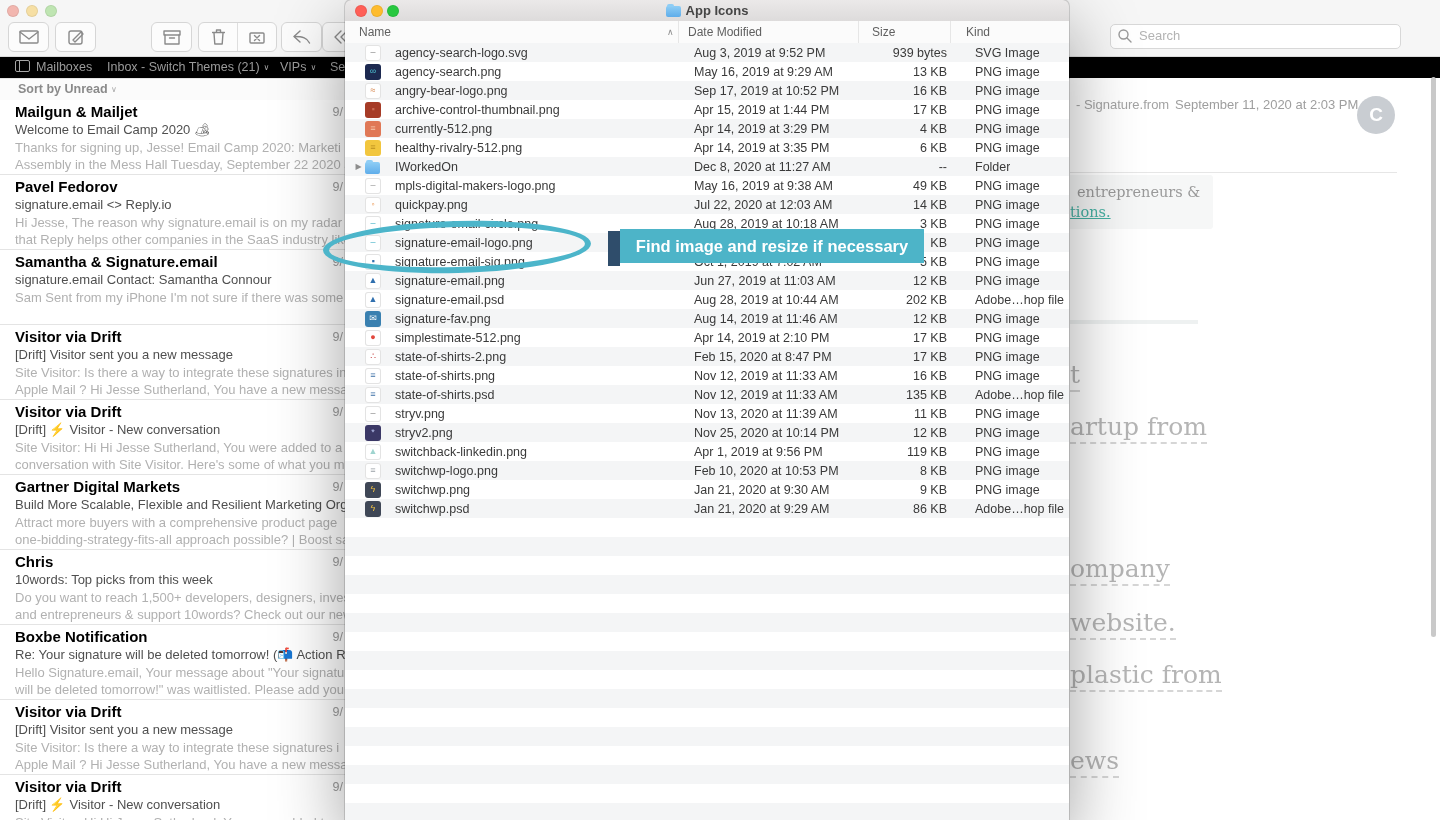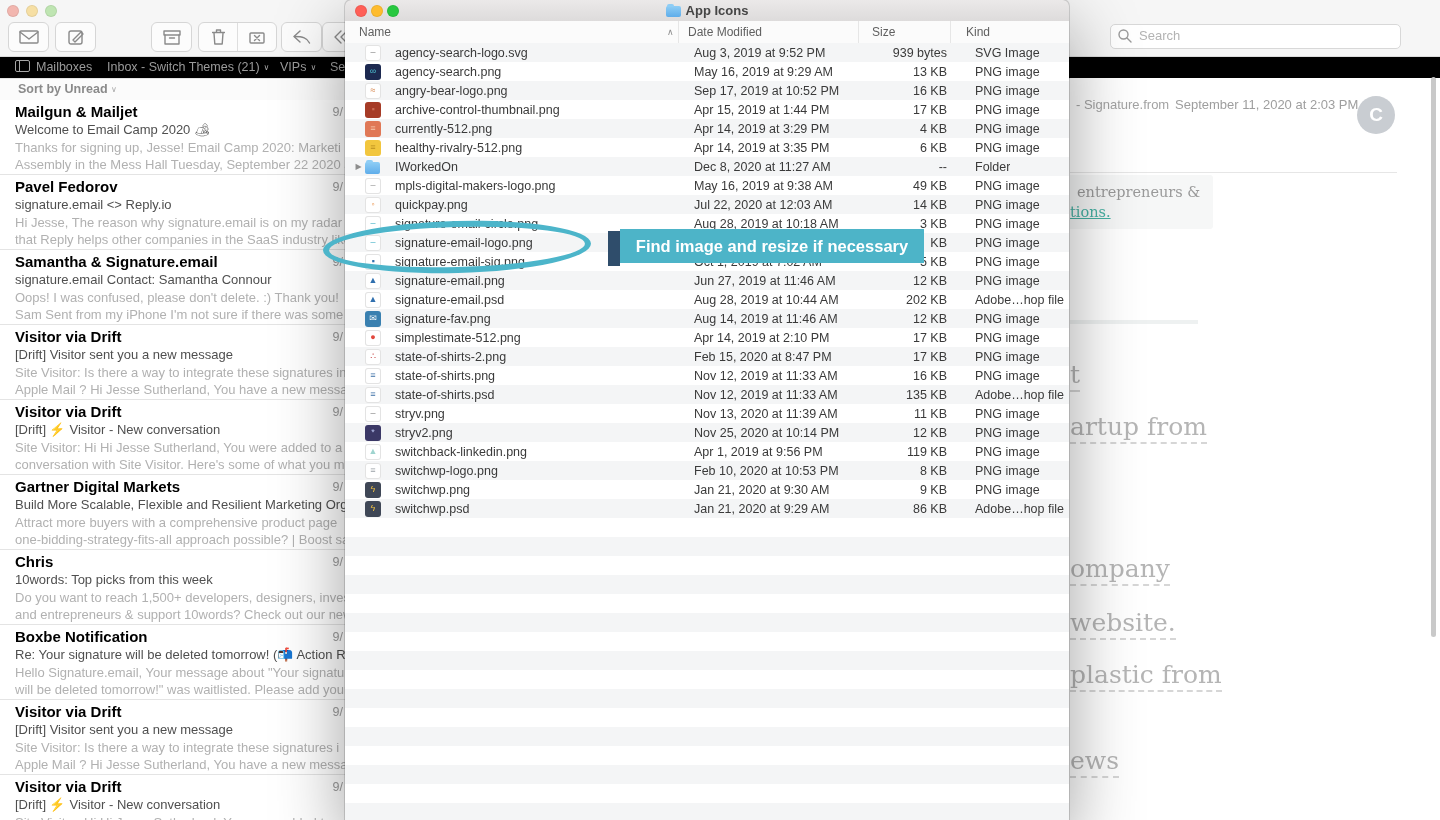--- a/index.html
+++ b/index.html
@@ -204,21 +204,20 @@
       <span class="msender">Pavel Fedorov</span>
       <span class="mdate">9/</span>
       <div class="msubj">signature.email &lt;&gt; Reply.io</div>
       <div class="mprev">Hi Jesse, The reason why signature.email is on my radar i</div>
       <div class="mprev">that Reply helps other companies in the SaaS industry like</div>
     </div>
     <div class="mitem">
       <span class="msender">Samantha &amp; Signature.email</span>
       <span class="mdate">9/</span>
       <div class="msubj">signature.email Contact: Samantha Connour</div>
-      <div class="mprev">Oops! I was confused, please don't delete. :) Thank you!</div>
       <div class="mprev">Sam Sent from my iPhone I'm not sure if there was some c</div>
     </div>
     <div class="mitem">
       <span class="msender">Visitor via Drift</span>
       <span class="mdate">9/</span>
       <div class="msubj">[Drift] Visitor sent you a new message</div>
       <div class="mprev">Site Visitor: Is there a way to integrate these signatures in</div>
       <div class="mprev">Apple Mail ? Hi Jesse Sutherland, You have a new message</div>
     </div>
     <div class="mitem">
@@ -404,21 +403,21 @@
         <span class="ficon bordered" style="background: rgb(255, 255, 255); color: rgb(47, 111, 174);">▪</span>
         <span class="fname">signature-email-sig.png</span>
         <span class="fdate">Oct 1, 2019 at 7:02 AM</span>
         <span class="fsize">5 KB</span>
         <span class="fkind">PNG image</span>
       </div>
       <div class="frow alt">
         <span class="fdisc"></span>
         <span class="ficon bordered" style="background: rgb(255, 255, 255); color: rgb(47, 111, 174);">▲</span>
         <span class="fname">signature-email.png</span>
-        <span class="fdate">Jun 27, 2019 at 11:46 AM</span>
+        <span class="fdate">Jun 27, 2019 at 11:03 AM</span>
         <span class="fsize">12 KB</span>
         <span class="fkind">PNG image</span>
       </div>
       <div class="frow">
         <span class="fdisc"></span>
         <span class="ficon bordered" style="background: rgb(255, 255, 255); color: rgb(47, 111, 174);">▲</span>
         <span class="fname">signature-email.psd</span>
         <span class="fdate">Aug 28, 2019 at 10:44 AM</span>
         <span class="fsize">202 KB</span>
         <span class="fkind">Adobe…hop file</span>

